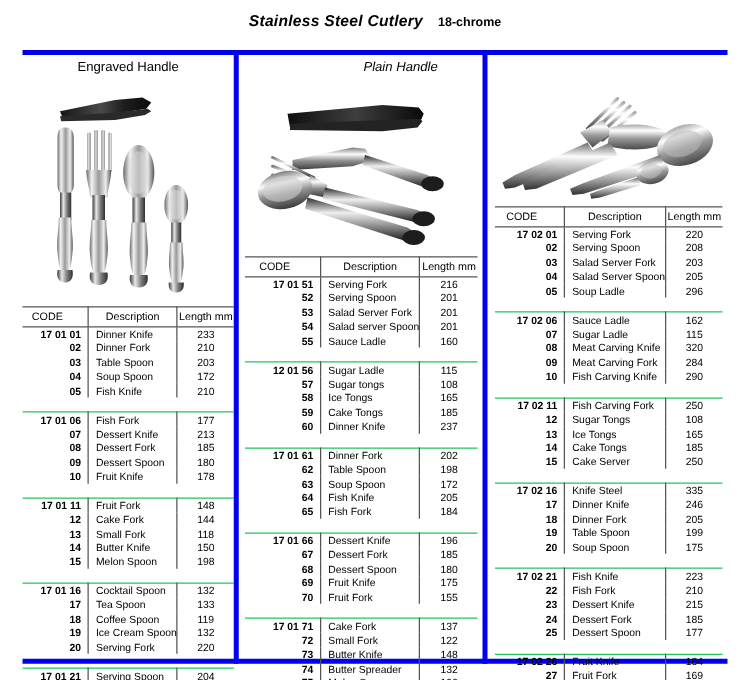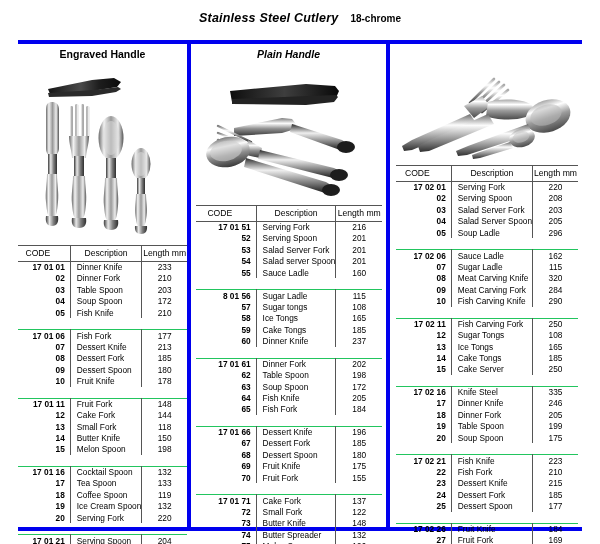--- a/index.html
+++ b/index.html
@@ -40,26 +40,26 @@
   .vdiv{
     position:absolute;top:40px;width:4px;height:491px;background:#0000ee;
   }
   .vdiv-1{left:187px;}
   .vdiv-2{left:386px;}
 
   
   .colhead{
     position:absolute;top:45px;height:18px;
     display:flex;align-items:center;justify-content:center;
-    font-size:10.5px;font-weight:bold;
+    font-size:10.5px;font-weight:normal;
     white-space:nowrap;
   }
   .colhead.italic{font-style:italic;}
   .ch-1{left:18px;width:169px;}
-  .ch-2{left:191px;width:195px;}
+  .ch-2{left:191px;width:195px;padding-left:32px;}
   .ch-3{left:390px;width:192px;margin-top:32px;}
 
   
   .photo{position:absolute;overflow:hidden;}
   .photo svg{display:block;}
 
   
   .tbl{
     position:absolute;
     border-collapse:collapse;
@@ -429,21 +429,21 @@
         </tr>
         <tr>
           <td class="c-code">55</td>
           <td class="c-desc">Sauce Ladle</td>
           <td class="c-len">160</td>
         </tr>
         <tr class="grp-gap">
           <td colspan="3"></td>
         </tr>
         <tr class="grp-start">
-          <td class="c-code">8 01 56</td>
+          <td class="c-code">12 01 56</td>
           <td class="c-desc">Sugar Ladle</td>
           <td class="c-len">115</td>
         </tr>
         <tr>
           <td class="c-code">57</td>
           <td class="c-desc">Sugar tongs</td>
           <td class="c-len">108</td>
         </tr>
         <tr>
           <td class="c-code">58</td>

